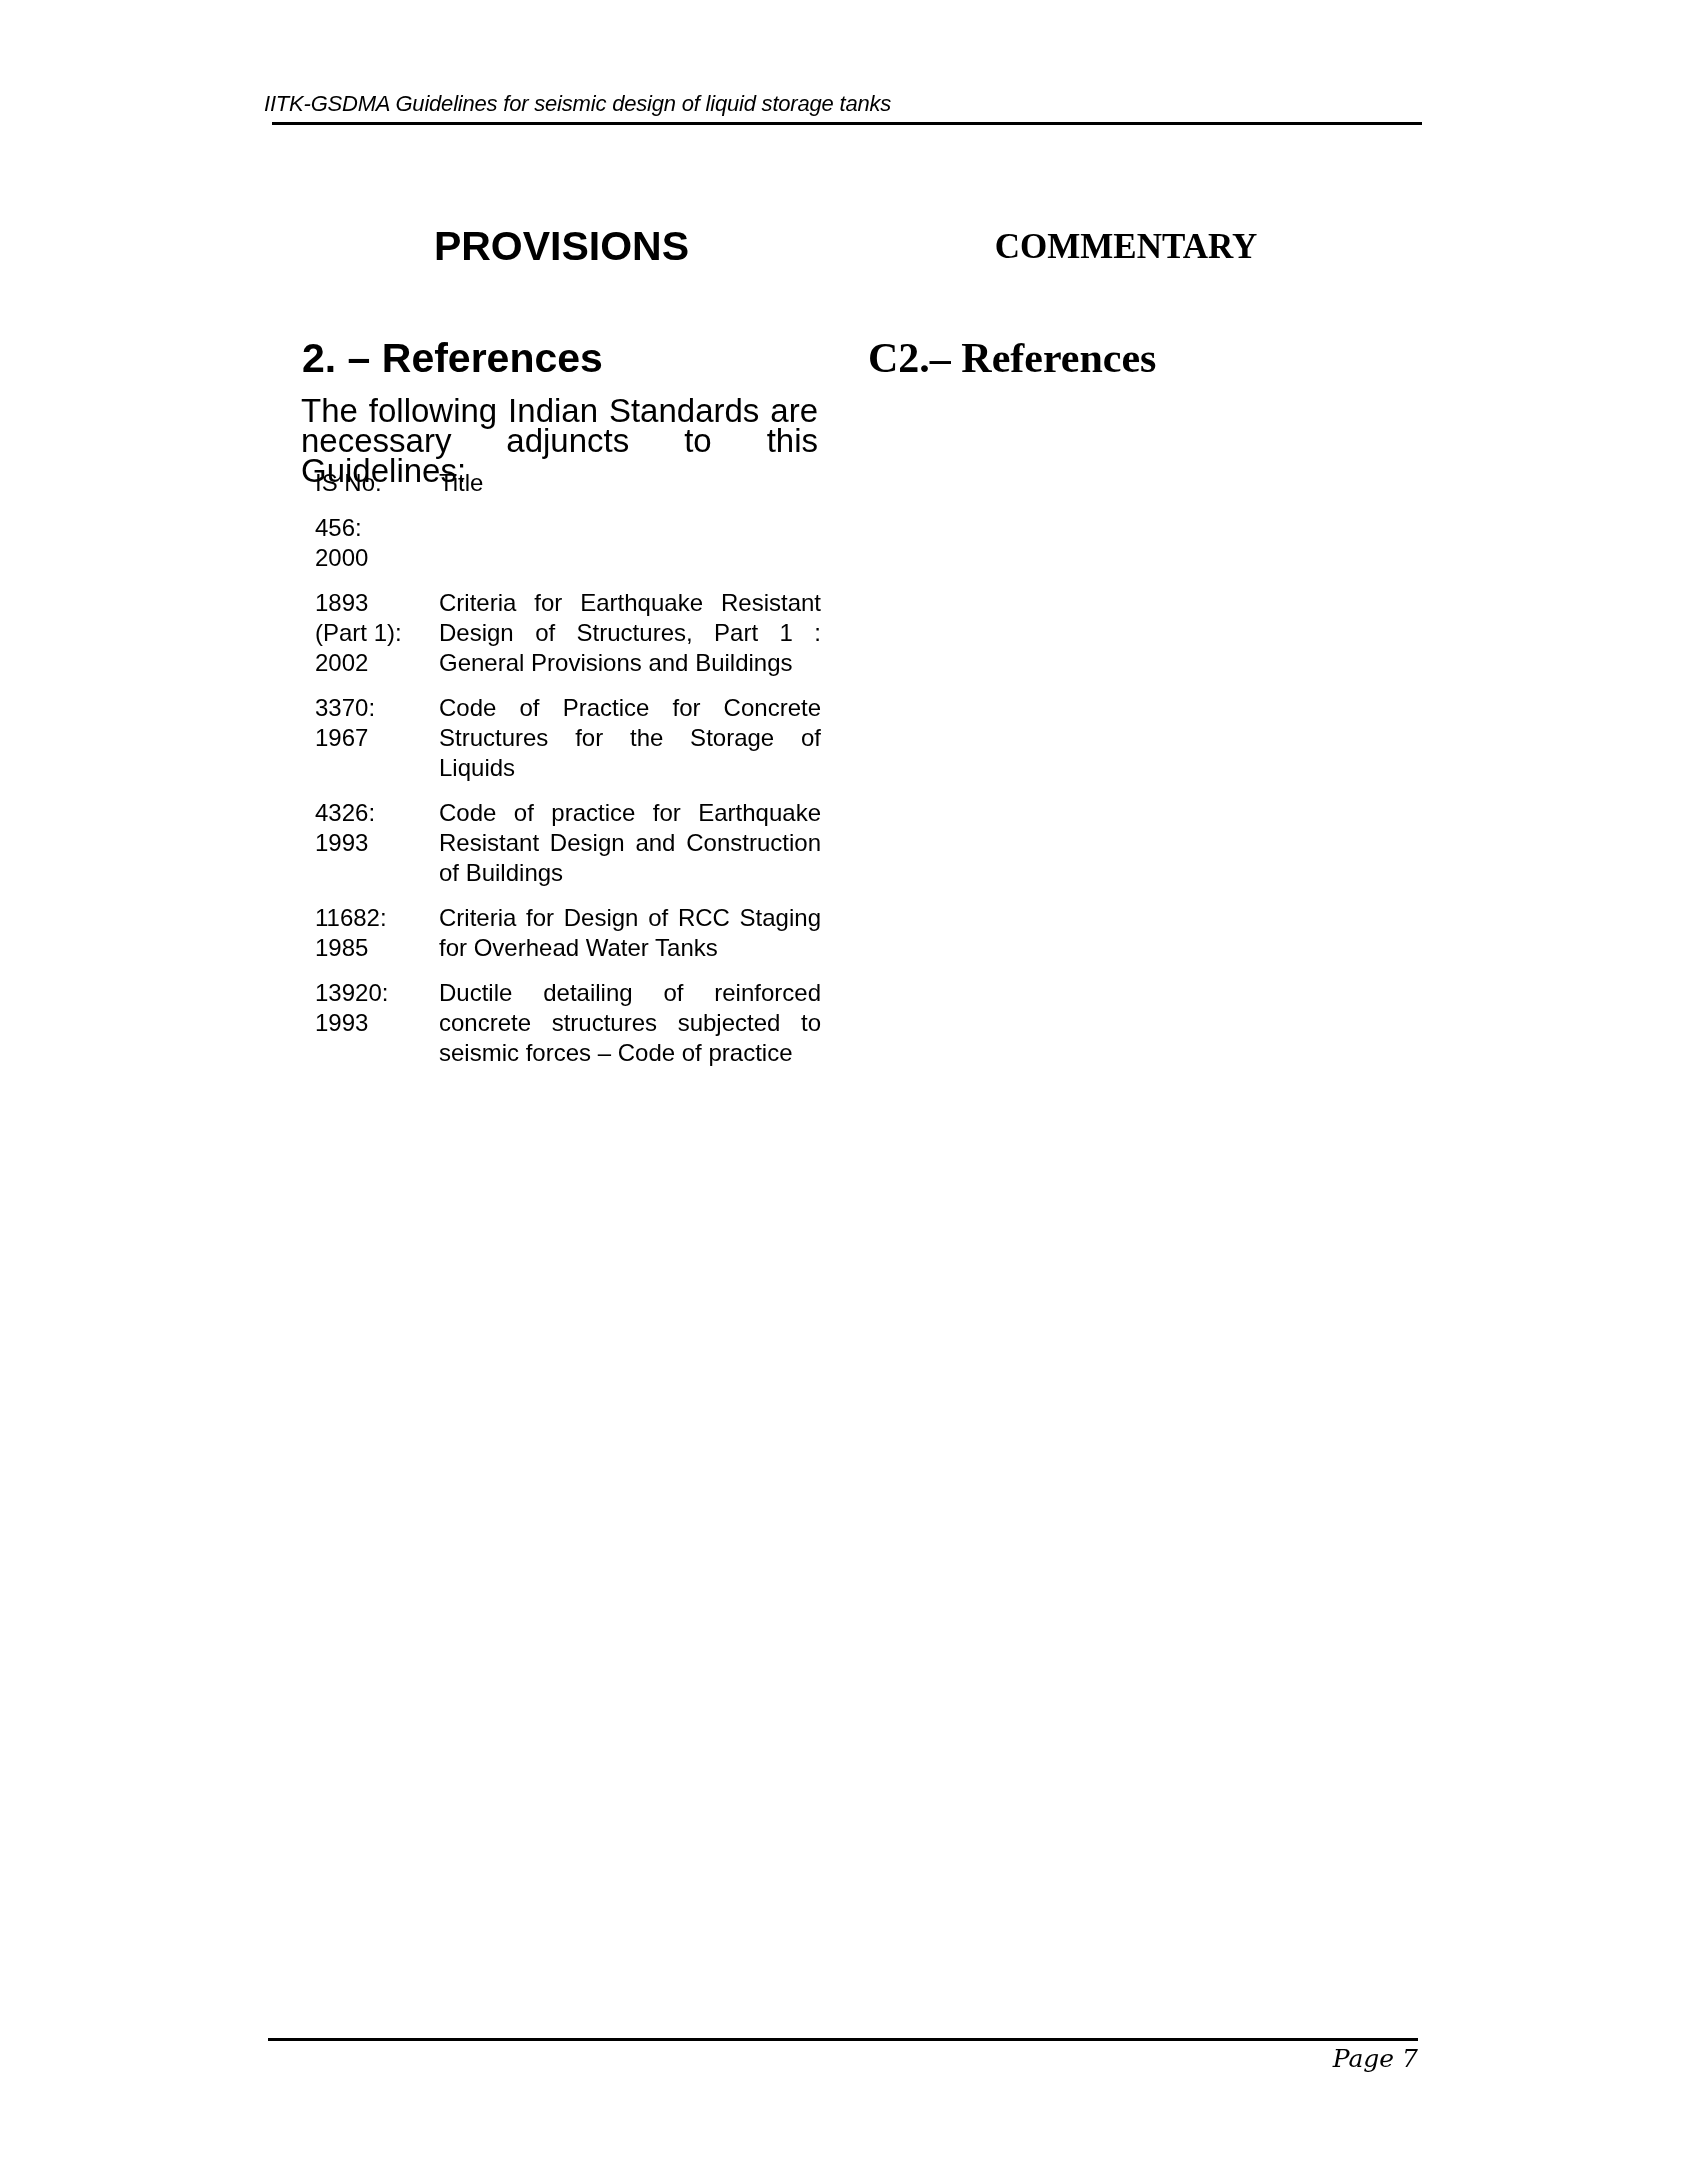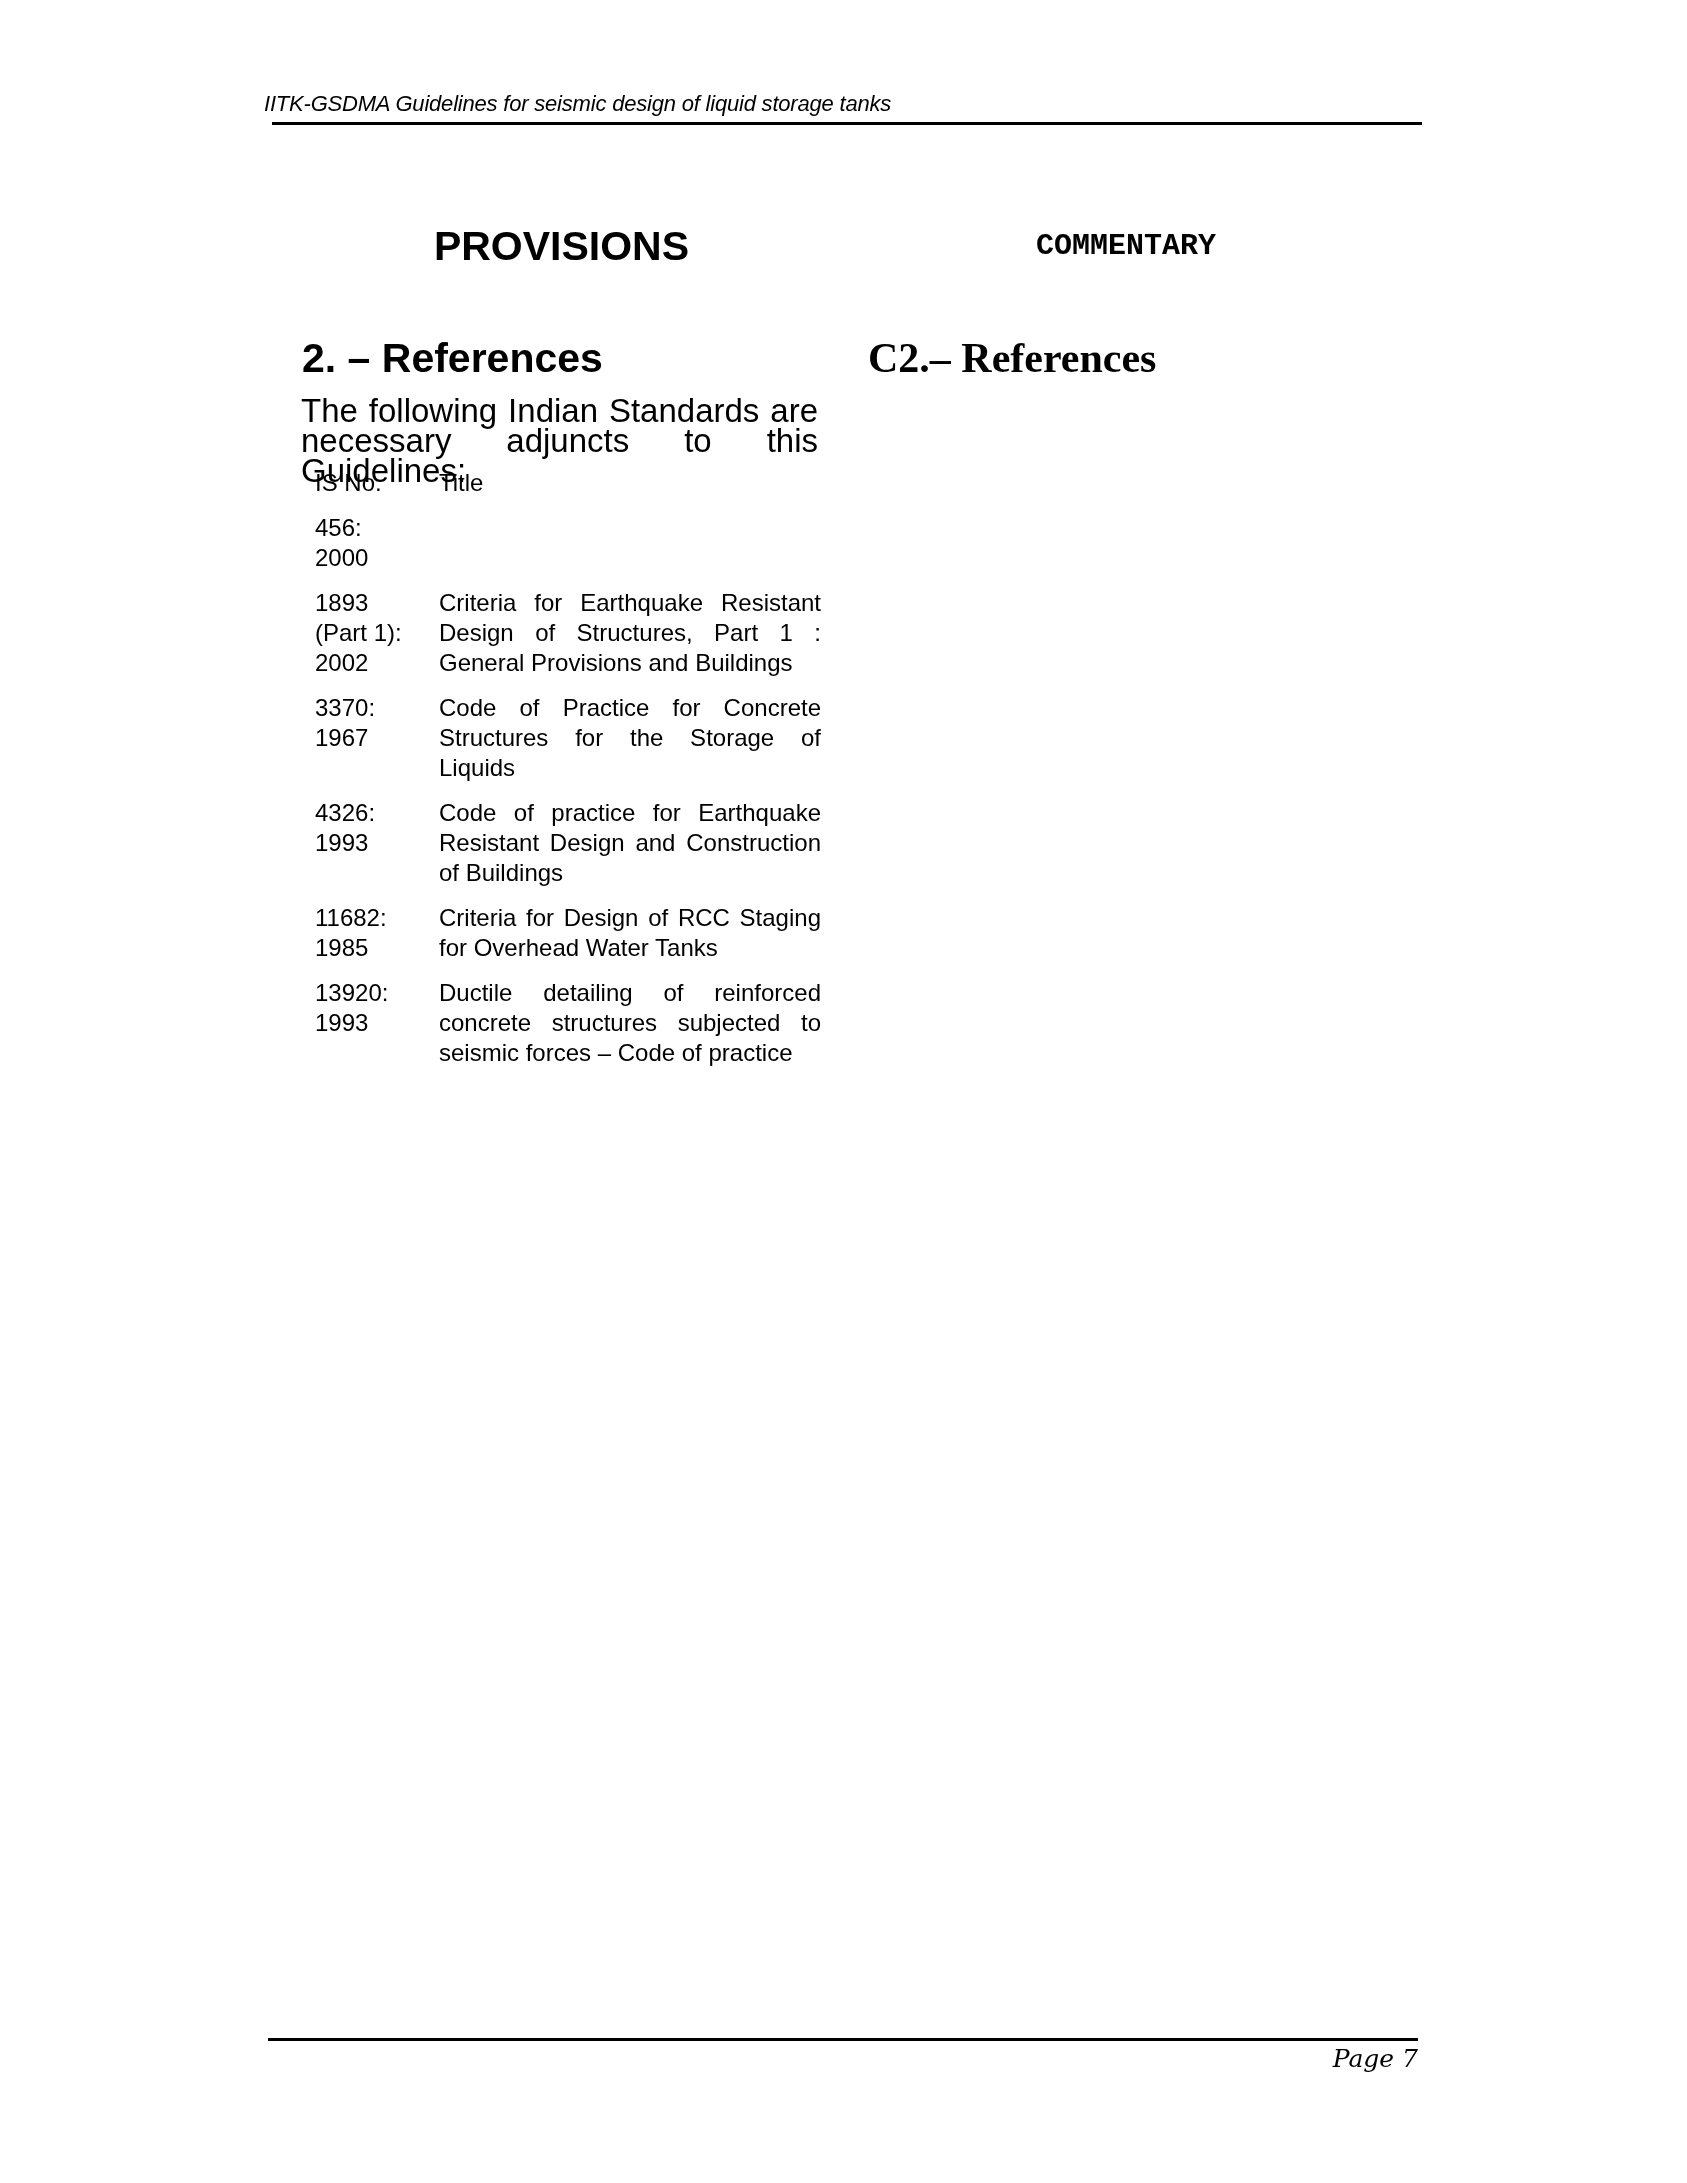--- a/index.html
+++ b/index.html
@@ -62,23 +62,23 @@
       font-weight: bold;
       font-size: 41px;
       line-height: 49px;
     }
     .col-heading-right {
       position: absolute;
       left: 868px;
       width: 516px;
       top: 221px;
       text-align: center;
-      font-family: Liberation Mono, monospace;
+      font-family: Liberation Serif, serif;
       font-weight: bold;
-      font-size: 30px;
+      font-size: 35px;
       line-height: 51px;
     }
     .section-title-left {
       position: absolute;
       left: 302px;
       top: 334px;
       font-family: "Liberation Sans", sans-serif;
       font-weight: bold;
       font-size: 41px;
       line-height: 49px;

